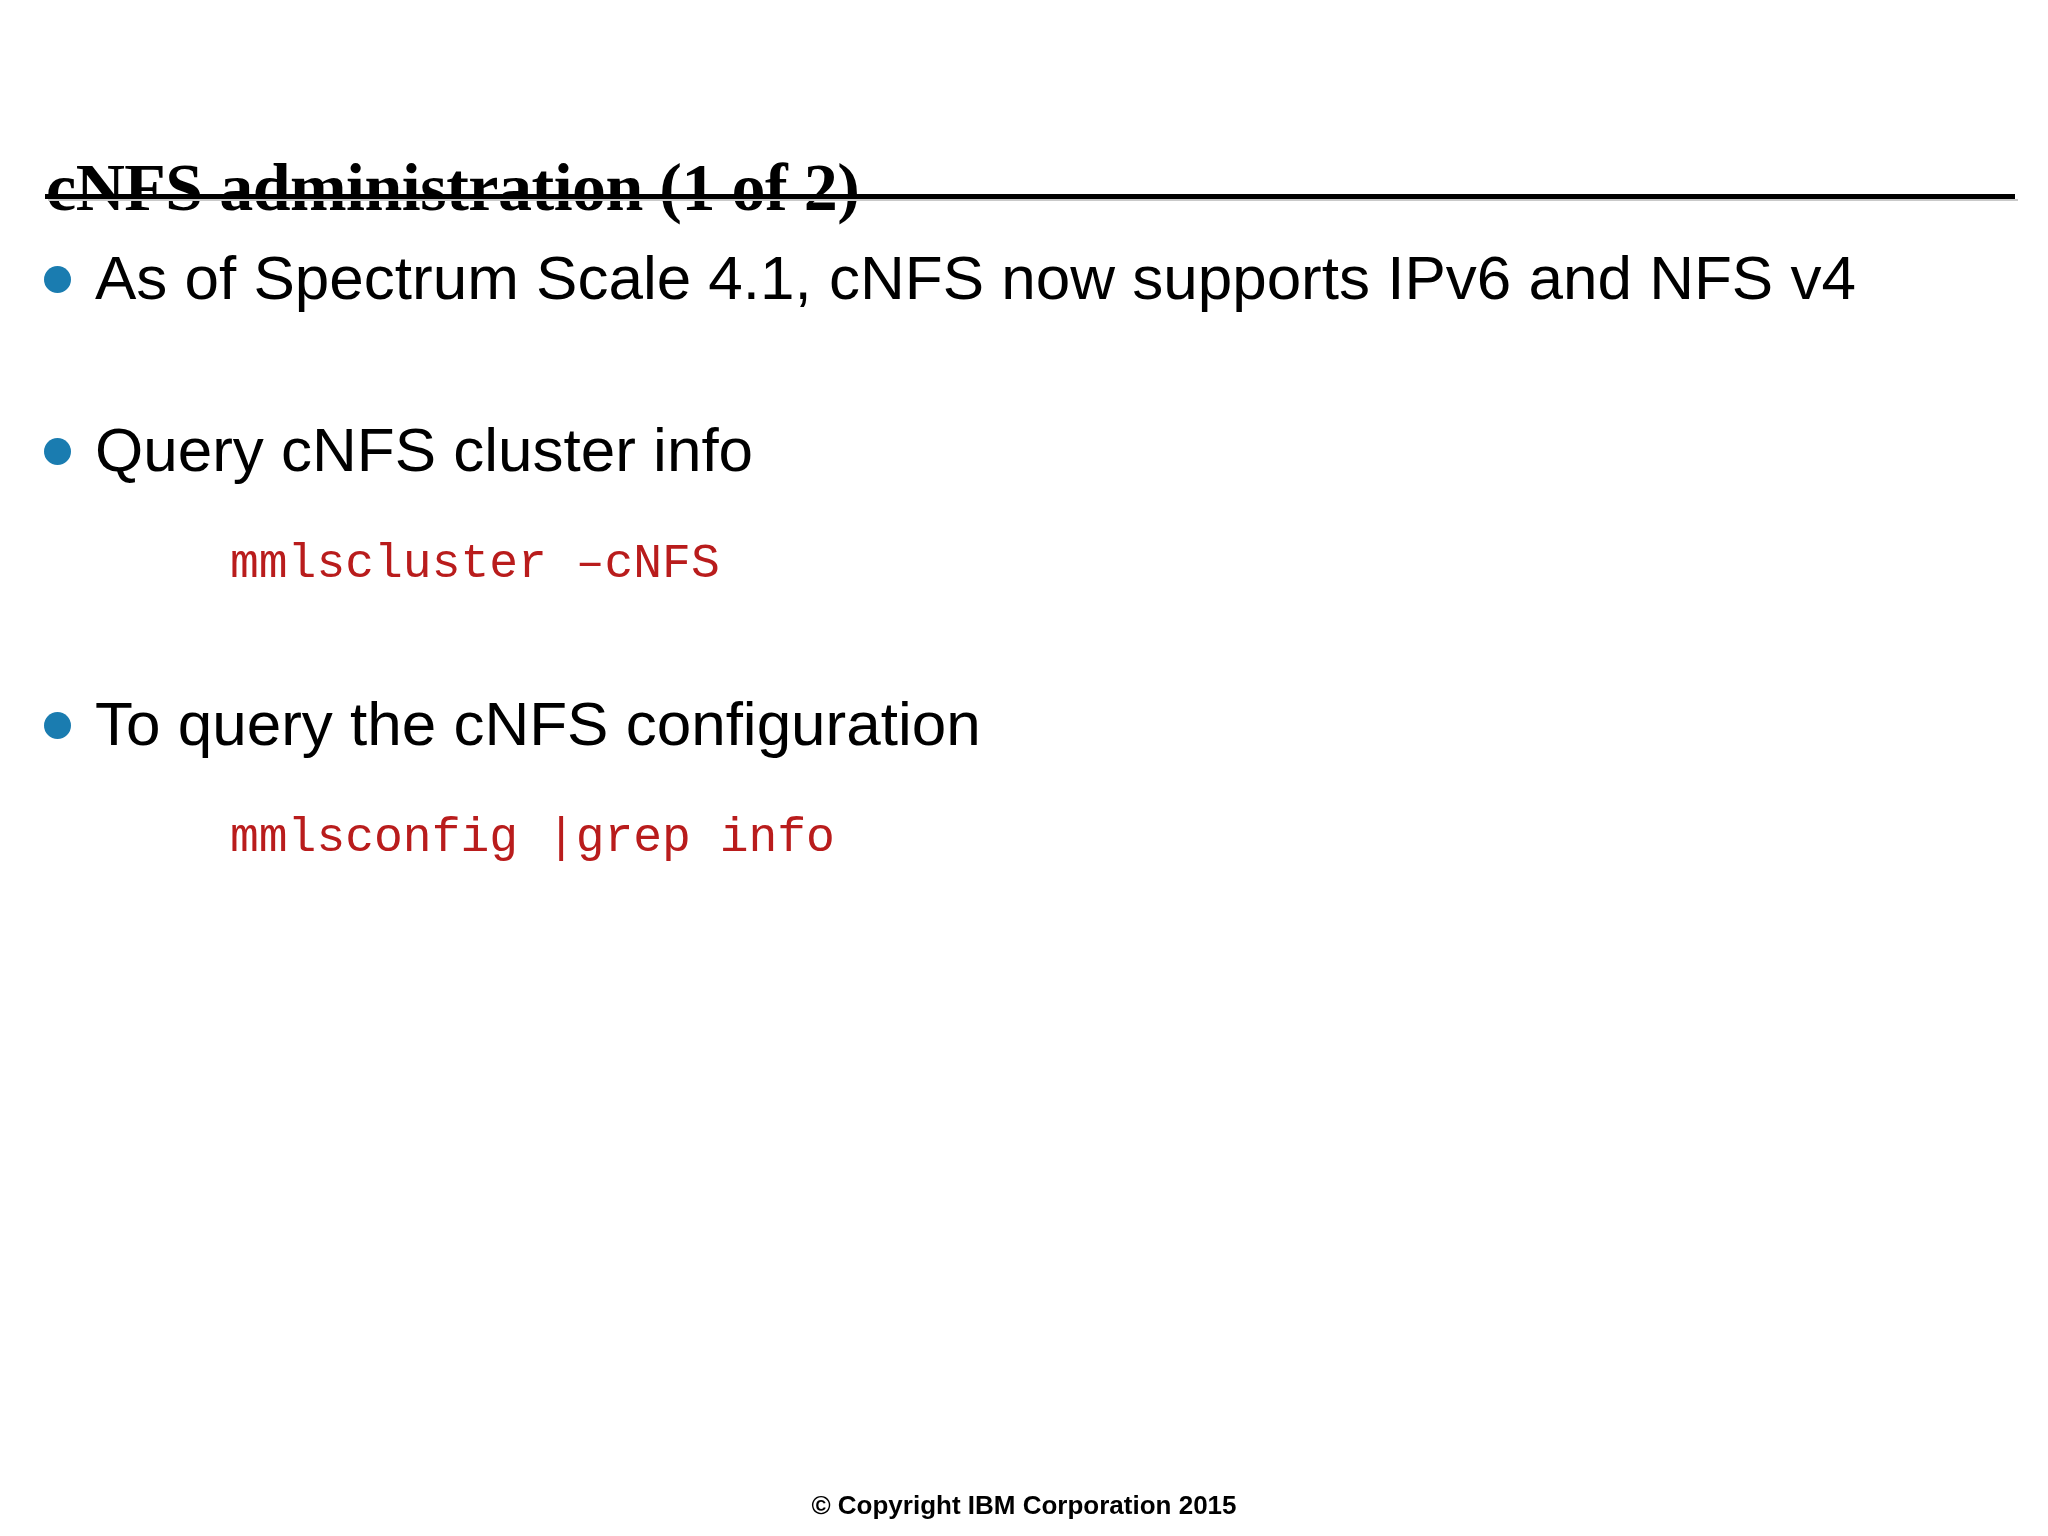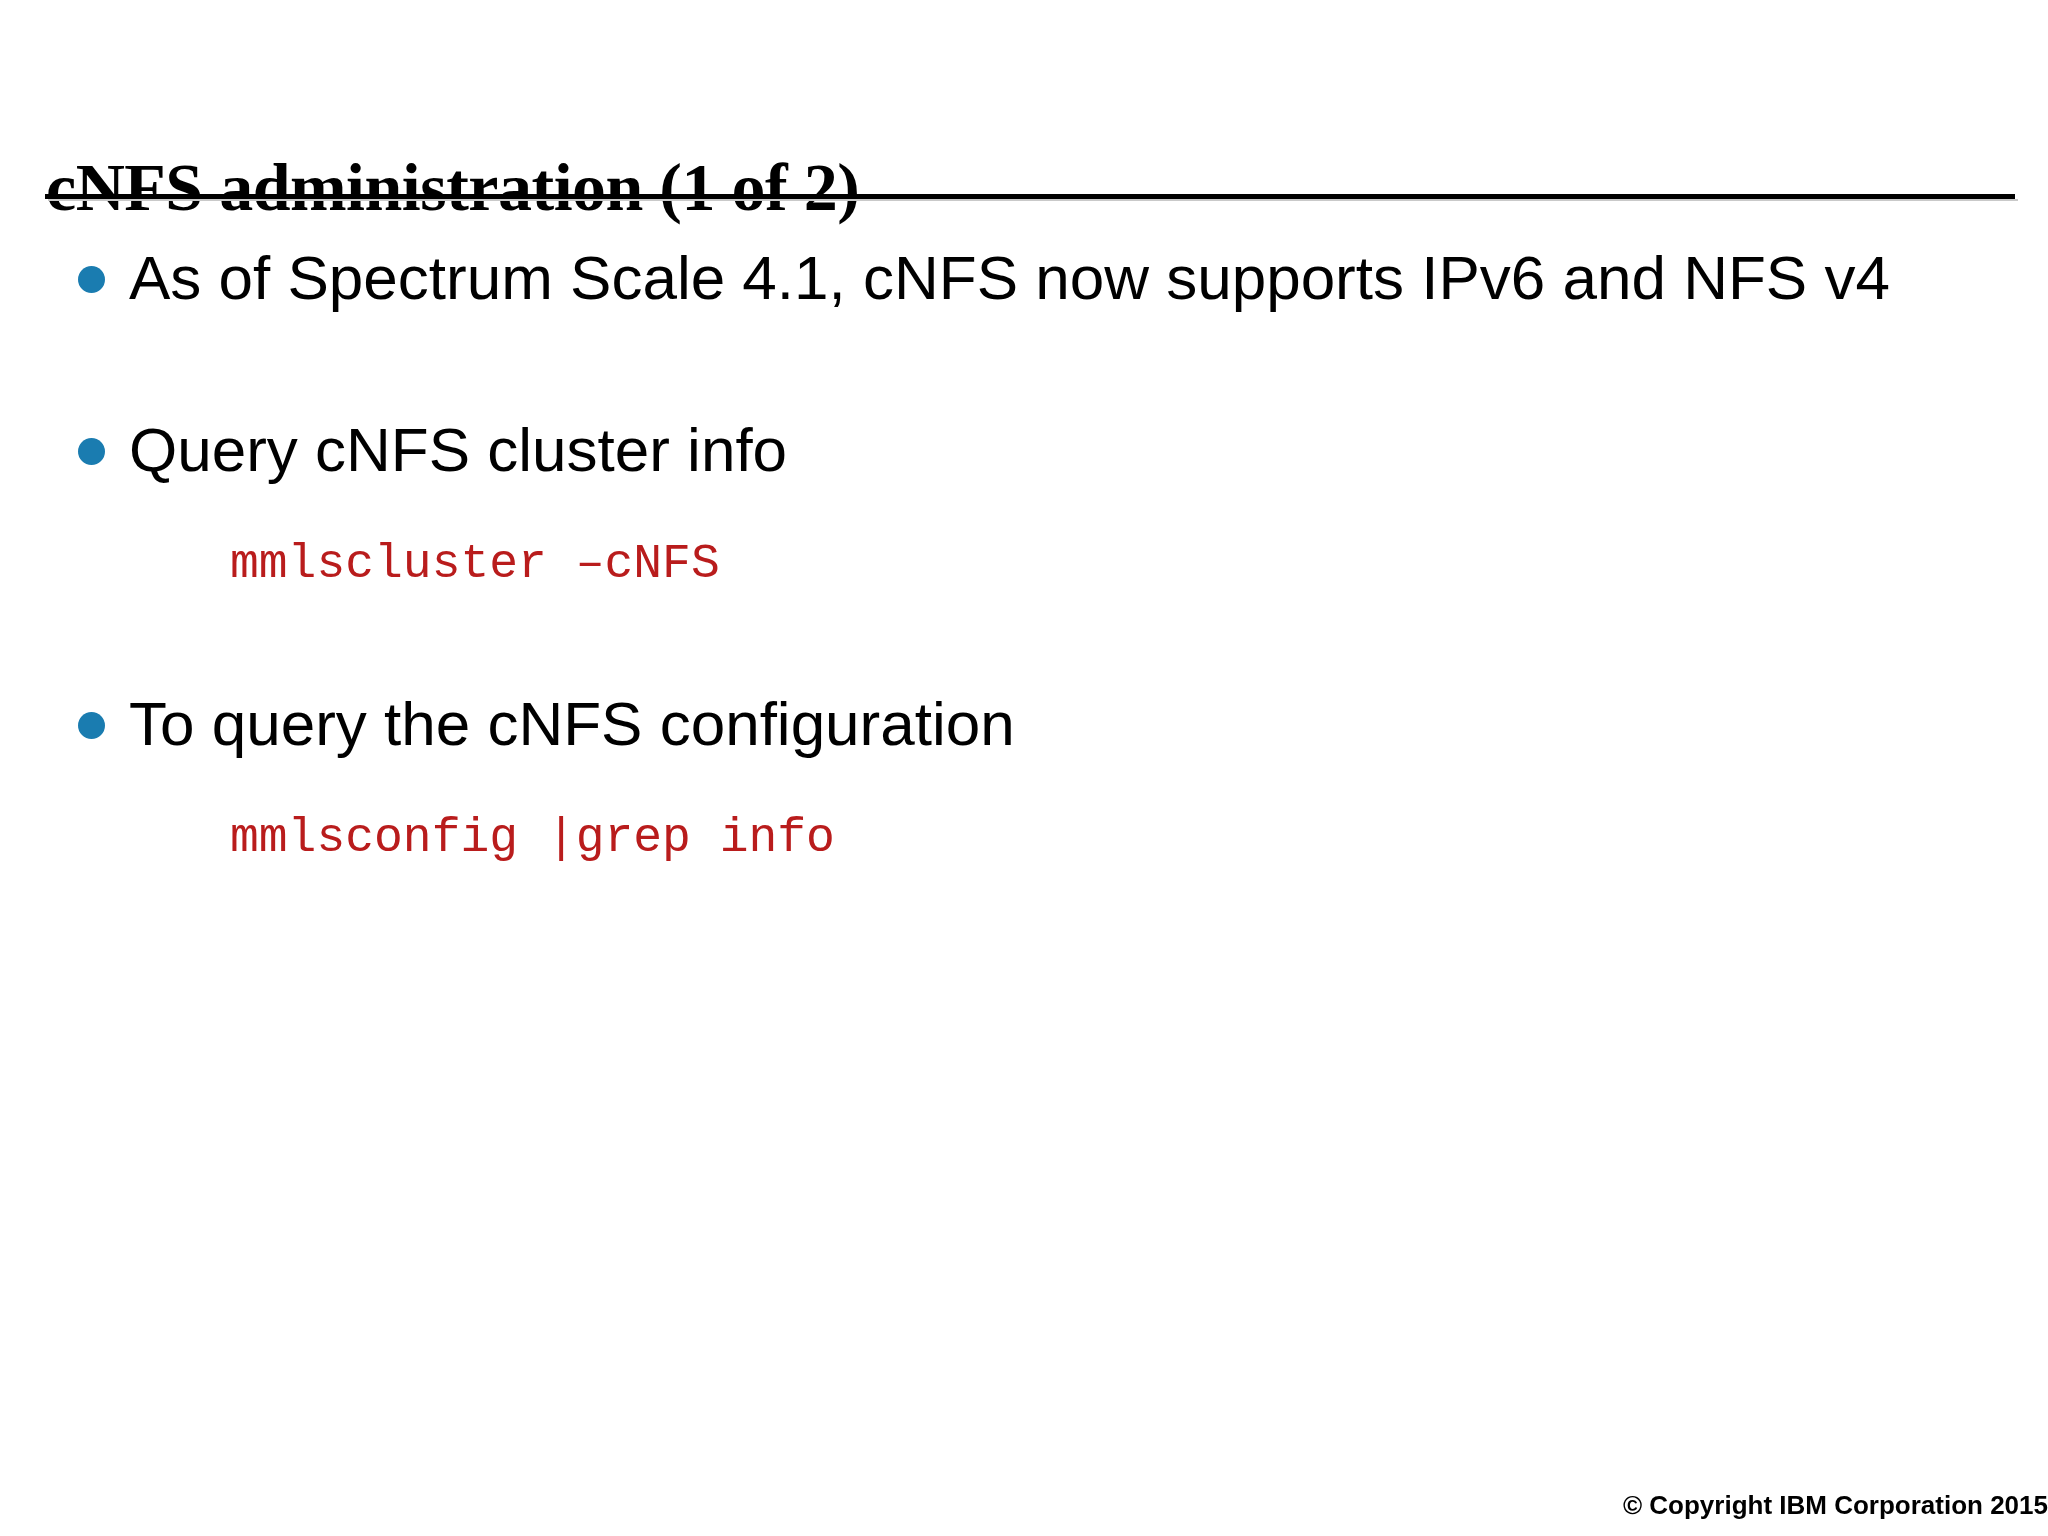--- a/index.html
+++ b/index.html
@@ -60,21 +60,20 @@
     left: 0;
     top: 236px;
     width: 2048px;
   }
 
   .bullet-row {
     position: relative;
     display: block;
     padding-left: 95px;
     padding-right: 40px;
-    margin-left: 34px;
   }
 
   .bullet-dot {
     position: absolute;
     left: 44px;
     top: 30px;
     width: 27px;
     height: 27px;
     border-radius: 50%;
     background: #1a7cb0;
@@ -100,21 +99,21 @@
 
   .gap-lg { height: 88px; }
   .gap-sm { height: 42px; }
 
   
   .footer {
     position: absolute;
     left: 0;
     top: 1490px;
     width: 2048px;
-    text-align: right;
+    text-align: center;
     font-family: "Liberation Sans", sans-serif;
     font-size: 26px;
     font-weight: bold;
     color: #000000;
   }
 </style>
 </head>
 <body>
 
 <div class="slide">

